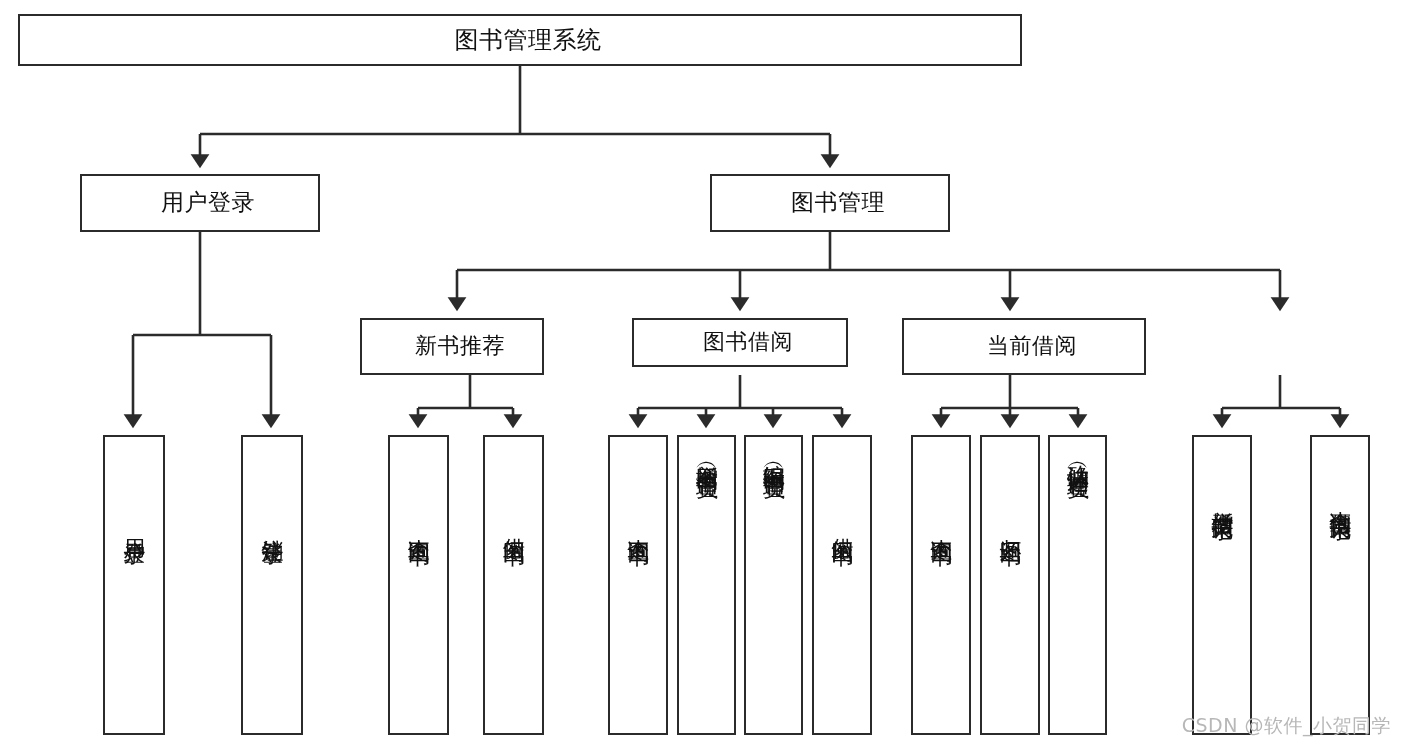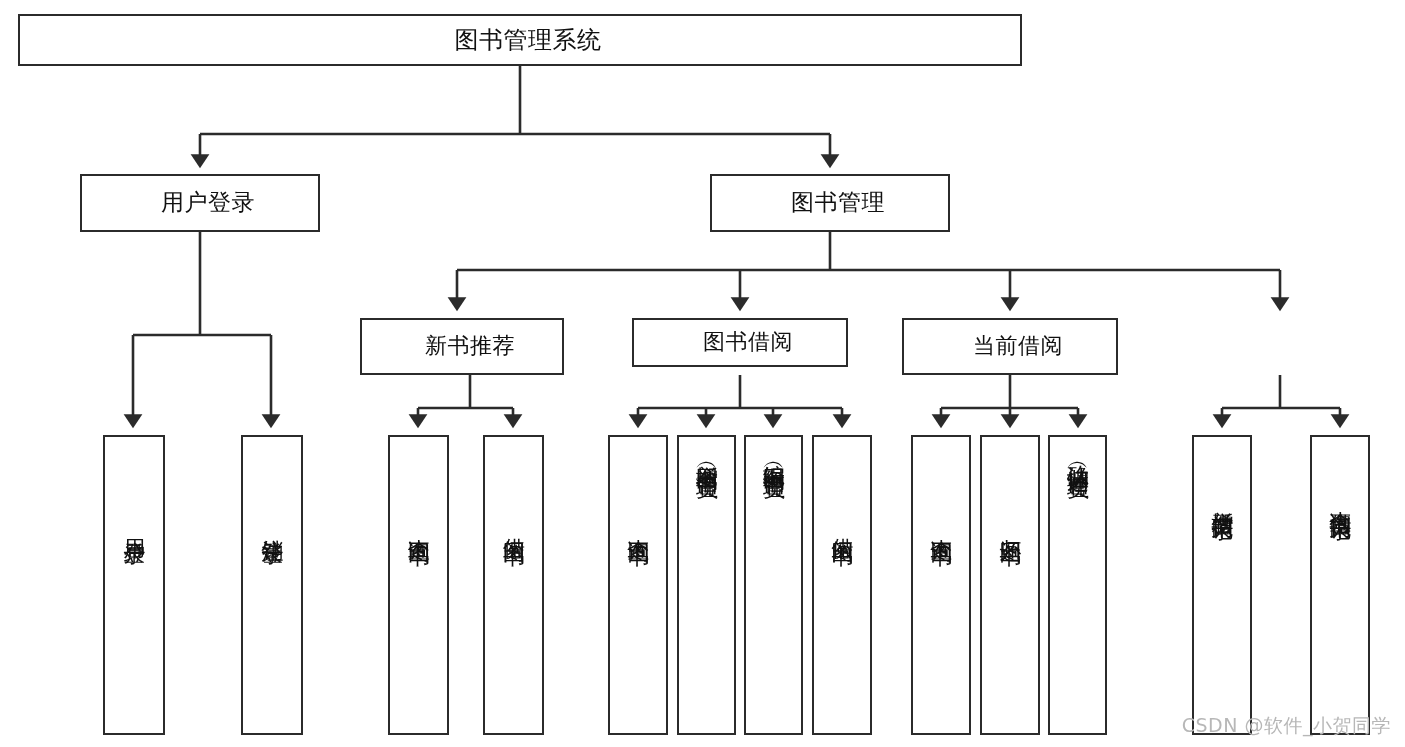--- a/index.html
+++ b/index.html
@@ -142,27 +142,27 @@
     <span>图书管理系统</span>
   </div>
 
   <div class="node h" style="left:80px; top:174px; width:240px; height:58px;">
     <span>用户登录</span>
   </div>
   <div class="node h" style="left:710px; top:174px; width:240px; height:58px;font-family:Liberation Serif, serif;">
     <span>图书管理</span>
   </div>
 
-  <div class="node h lvl3" style="left:360px; top:318px; width:204px; height:57px;">
+  <div class="node h lvl3" style="left:360px; top:318px; width:184px; height:57px;">
     <span>新书推荐</span>
   </div>
   <div class="node h lvl3" style="left:632px; top:318px; width:216px; height:49px;">
     <span>图书借阅</span>
   </div>
-  <div class="node h lvl3" style="left:902px; top:318px; width:216px; height:57px;">
+  <div class="node h lvl3" style="left:902px; top:318px; width:244px; height:57px;">
     <span>当前借阅</span>
   </div>
 
   <div class="node leaf leaf-short" style="left:103px; top:435px; width:62px; height:300px;">
     <span class="vtext">用户登录</span>
   </div>
   <div class="node leaf leaf-short" style="left:241px; top:435px; width:62px; height:300px;">
     <span class="vtext">注销登录</span>
   </div>
 

